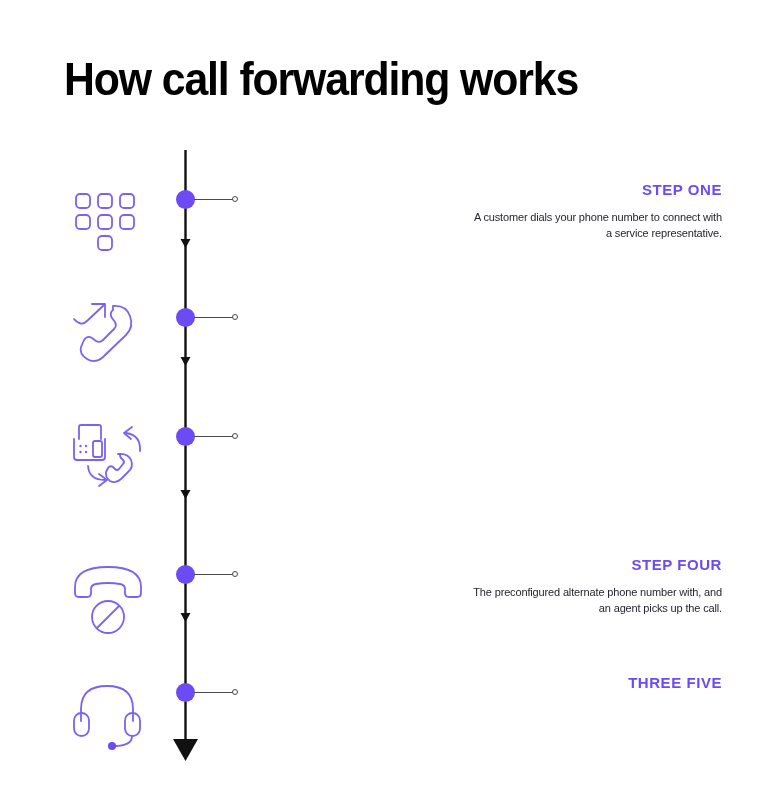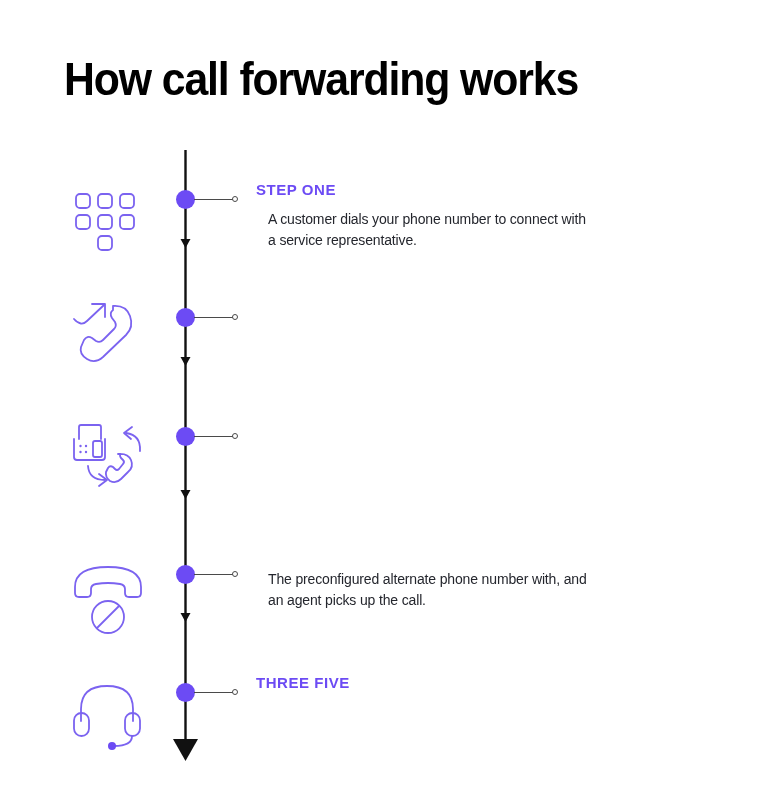--- a/index.html
+++ b/index.html
@@ -88,37 +88,38 @@
     width: 6px;
     height: 6px;
     border-radius: 50%;
     border: 1px solid #4a4a4a;
     background: #ffffff;
     box-sizing: border-box;
   }
 
   .step-text {
     position: absolute;
-    left: 256px;
+    left: 262px;
     width: 460px;
+    text-align: right;
   }
   .step-label {
     font-size: 15px;
     font-weight: 700;
     letter-spacing: 0.55px;
     color: #6C4BF4;
     margin: 0 0 12px 0;
     line-height: 1;
   }
   .step-body {
-    font-size: 14px;
+    font-size: 11px;
     font-weight: 400;
     line-height: 1.47;
     color: #24262D;
-    margin: 12px;
+    margin: 0;
     letter-spacing: -0.15px;
     white-space: pre-line;
   }
 </style>
 </head>
 <body>
 
 <div class="page-title">How call forwarding works</div>
 
 <svg class="timeline" viewBox="0 0 768 802" xmlns="http://www.w3.org/2000/svg">
@@ -223,20 +224,21 @@
 
           <circle cx="40" cy="60" r="16"></circle>
           <line x1="29" y1="71" x2="51" y2="49"></line>
         </g>
       </svg>
     </div>
     <div class="step-dot" style="top:565px"></div>
     <div class="step-connector" style="top:574px"></div>
     <div class="step-endcircle" style="top:571px"></div>
     <div class="step-text" style="top:557px">
+      <p class="step-label">STEP FOUR</p>
       <p class="step-body">The preconfigured alternate phone number with, and
 an agent picks up the call.</p>
     </div>
   </div>
 
   <div class="step">
     <div class="step-icon" style="top:673px">
       <svg viewBox="0 0 80 80" fill="none" xmlns="http://www.w3.org/2000/svg">
         <g stroke="#7B63F0" stroke-width="1.8" stroke-linecap="round" stroke-linejoin="round">
 

